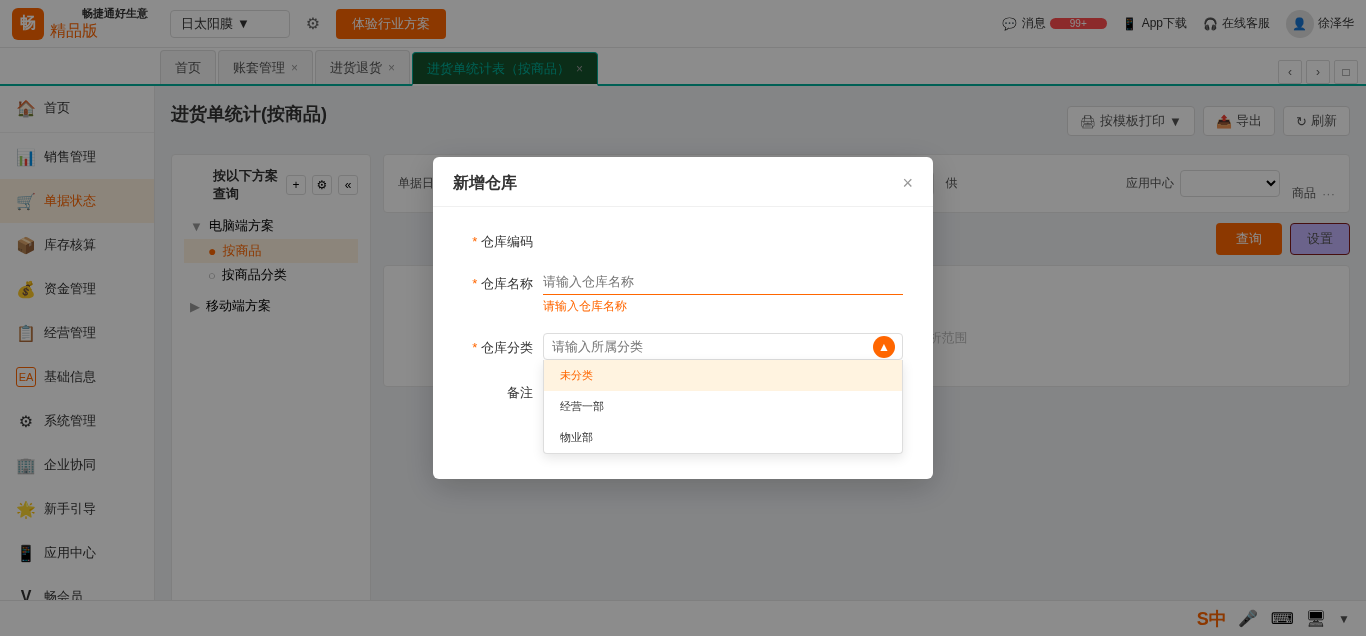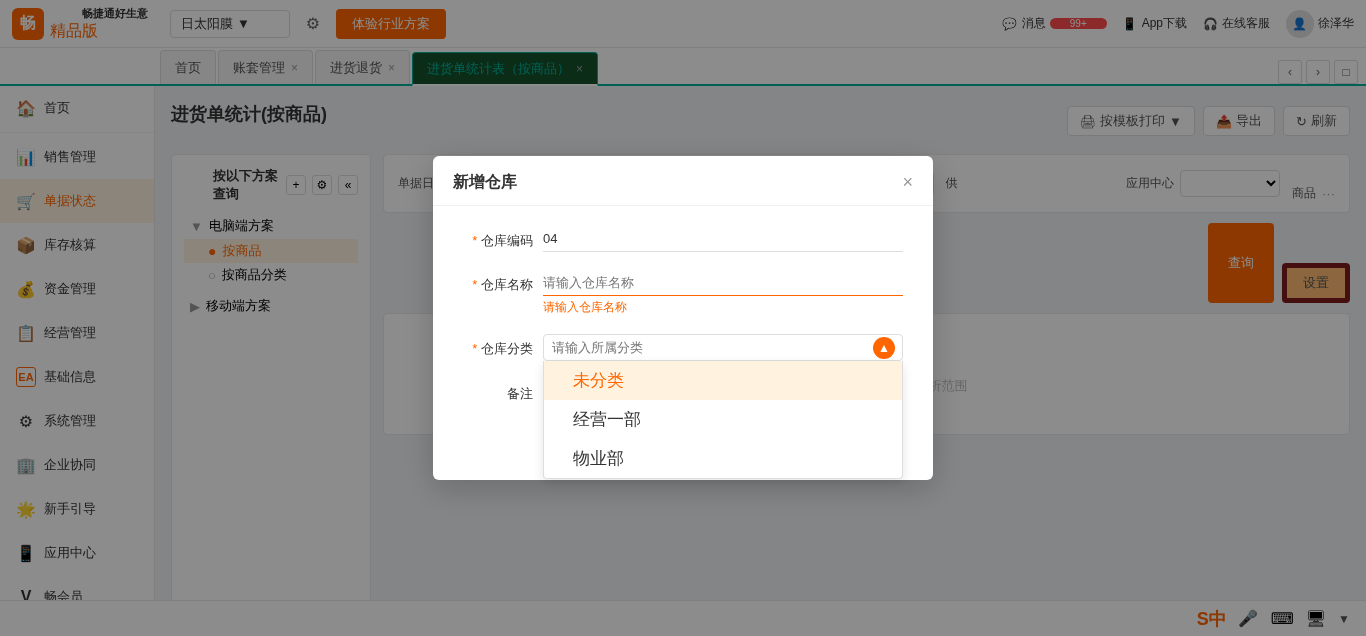--- a/index.html
+++ b/index.html
@@ -131,22 +131,22 @@
     .toolbar-btn {
       display: flex; align-items: center; gap: 4px;
       padding: 5px 12px; border: 1px solid #ddd; border-radius: 4px;
       background: #fff; cursor: pointer; font-size: 13px; color: #555;
     }
     .btn-primary {
       background: #f60; color: #fff; border-color: #f60;
       padding: 6px 20px; border-radius: 4px; cursor: pointer; font-size: 13px; border: none;
     }
     .btn-secondary {
-      background: #fdba74; color: #555; border: 5px solid #7f1d1d;
-      padding: 6px 16px; border-radius: 4px; cursor: pointer; font-size: 13px; margin-top: 40px;
+      background: #c4b5fd; color: #555; border: 1px solid #7f1d1d;
+      padding: 6px 16px; border-radius: 4px; cursor: pointer; font-size: 13px;
     }
 
     
     .content-split { display: flex; gap: 12px; height: calc(100% - 60px); }
     .left-filter { width: 200px; background: #fff; border: 1px solid #e8e8e8; border-radius: 4px; padding: 12px; flex-shrink: 0; }
     .right-panel { flex: 1; }
 
     .filter-panel-title { font-size: 13px; font-weight: bold; color: #333; margin-bottom: 10px; display: flex; align-items: center; justify-content: space-between; margin-left: 29px; }
     .filter-panel-icons { display: flex; gap: 6px; }
     .small-icon-btn { width: 20px; height: 20px; border: 1px solid #ddd; border-radius: 3px; background: #fff; cursor: pointer; display: flex; align-items: center; justify-content: center; font-size: 12px; }
@@ -200,21 +200,21 @@
       display: flex; align-items: center; justify-content: center;
       color: #fff; font-size: 12px; cursor: pointer;
     }
     .dropdown-list {
       position: absolute; top: 100%; left: 0; right: 0;
       background: #fff; border: 1px solid #ddd; border-top: none;
       border-radius: 0 0 4px 4px; z-index: 200;
       box-shadow: 0 4px 12px rgba(0,0,0,0.1);
     }
     .dropdown-item {
-      padding: 8px 29px; cursor: pointer; font-size: 17px; color: #333;
+      padding: 8px 16px; cursor: pointer; font-size: 11px; color: #333;
     }
     .dropdown-item.selected { background: #fff3e0; color: #f60; }
 
     .form-textarea {
       width: 100%; border: 1px solid #ddd; border-radius: 4px;
       padding: 5px 8px; font-size: 13px; outline: none; resize: none; height: 60px;
     }
     .dialog-footer {
       display: flex; justify-content: flex-end; gap: 10px;
       padding: 12px 20px 16px; border-top: 1px solid #f0f0f0;
@@ -325,21 +325,21 @@
     </div>
     <div class="sidebar-item">
       <span class="sidebar-icon">💰</span>
       <span>资金管理</span>
     </div>
     <div class="sidebar-item">
       <span class="sidebar-icon">📋</span>
       <span>经营管理</span>
     </div>
     <div class="sidebar-item">
-      <span class="sidebar-icon" style="font-size:11px;font-weight:bold;color:#f60;border:1px solid #f60;border-radius:3px;padding:1px 2px;">EA</span>
+      <span class="sidebar-icon" style="font-size:11px;font-weight:normal;color:#f60;border:1px solid #f60;border-radius:3px;padding:1px 2px;">EA</span>
       <span>基础信息</span>
     </div>
     <div class="sidebar-item">
       <span class="sidebar-icon">⚙</span>
       <span>系统管理</span>
     </div>
     <div class="sidebar-item">
       <span class="sidebar-icon">🏢</span>
       <span>企业协同</span>
     </div>
@@ -461,23 +461,20 @@
 <div class="overlay">
   <div class="dialog">
     <div class="dialog-header">
       <span class="dialog-title">新增仓库</span>
       <button class="dialog-close">×</button>
     </div>
     <div class="dialog-body">
 
       <div class="form-item">
         <div class="form-label required">仓库编码</div>
-        <div class="form-control">
-          <input class="form-input" type="text" value="04" style="">
-        </div>
       </div>
 
       <div class="form-item">
         <div class="form-label required">仓库名称</div>
         <div class="form-control">
           <input class="form-input error" type="text" placeholder="请输入仓库名称" style="">
           <div class="error-msg">请输入仓库名称</div>
         </div>
       </div>
 

